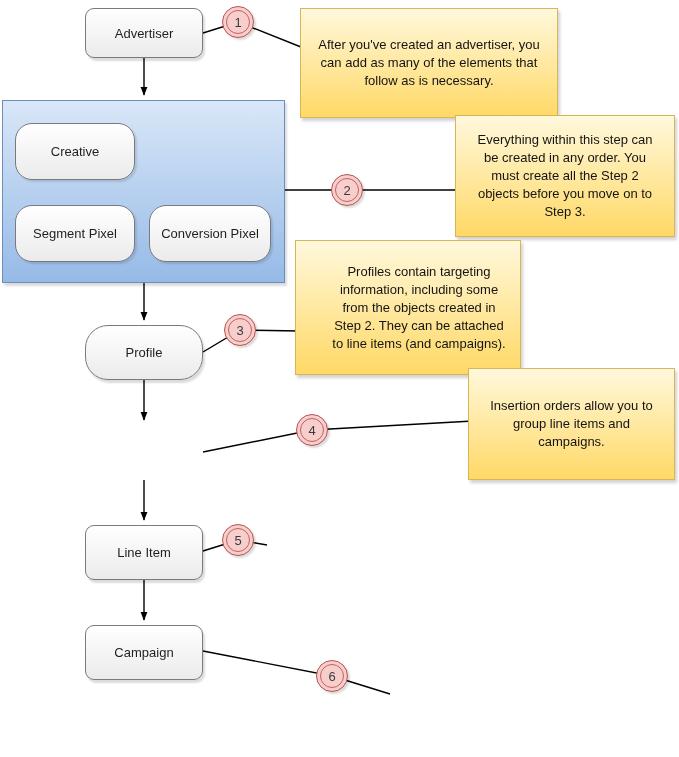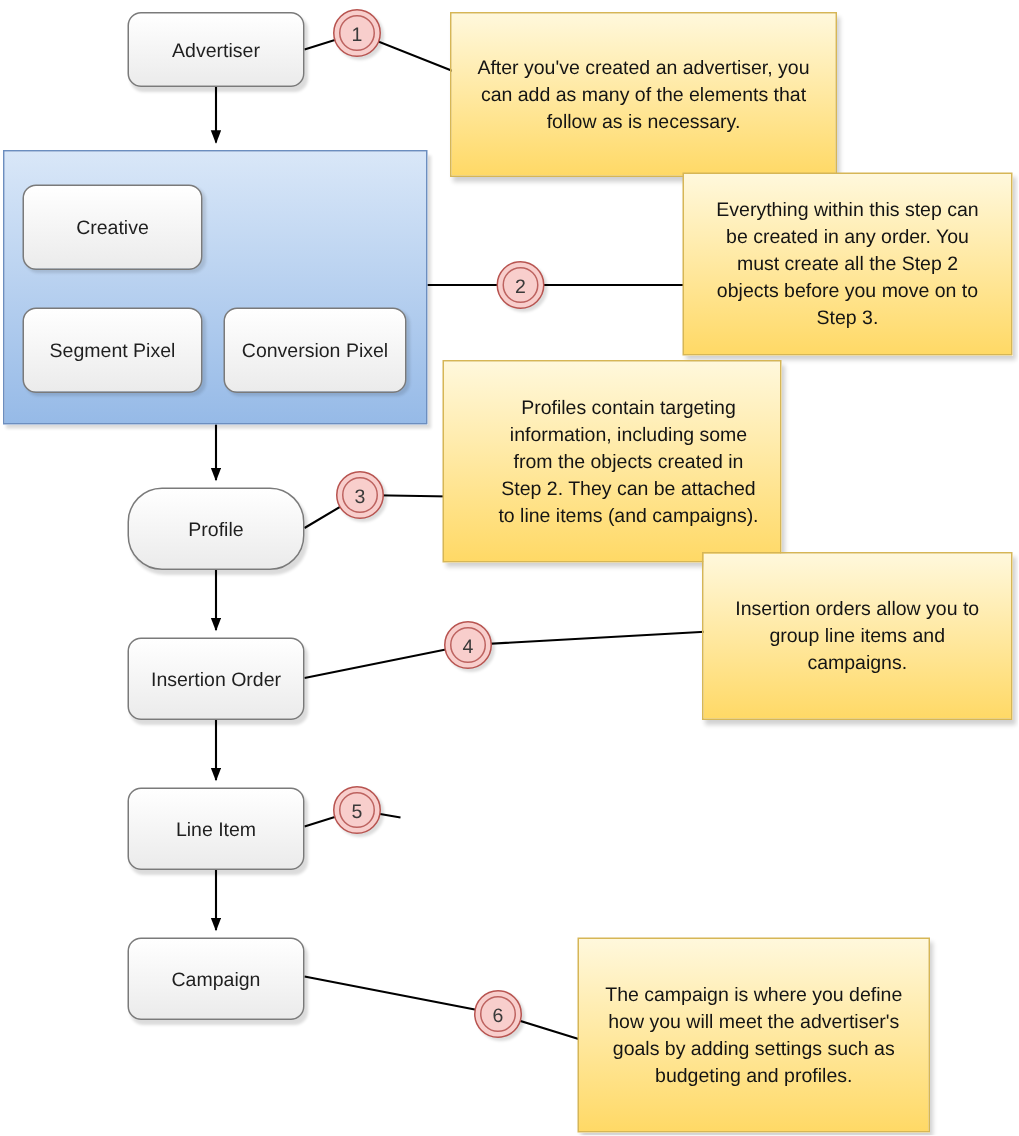--- a/index.html
+++ b/index.html
@@ -41,21 +41,21 @@
   .n-campaign         { left: 85px;  top: 625px; width: 118px; height: 55px; }
 
   .group {
     position: absolute;
     left: 2px; top: 100px;
     width: 283px; height: 183px;
     background: linear-gradient(#d9e7f8, #96bae7);
     border: 1px solid #6c8ebf;
     box-shadow: 2px 3px 2px rgba(0,0,0,0.14);
   }
-  .group .node { box-shadow: 2px 2px 2px rgba(0,0,0,0.12); }
+  .group .node { box-shadow: 2px 2px 2px rgba(0,0,0,0.12); border-radius: 17px; }
   .n-creative         { left: 12px;  top: 22px;  width: 120px; height: 57px; }
   .n-domain-list      { left: 146px; top: 22px;  width: 122px; height: 57px; }
   .n-segment-pixel    { left: 12px;  top: 104px; width: 120px; height: 57px; }
   .n-conversion-pixel { left: 146px; top: 104px; width: 122px; height: 57px; }
 
   .note {
     position: absolute;
     background: linear-gradient(#fff8dc, #ffd966);
     border: 1px solid #d6b656;
     box-shadow: 2px 3px 3px rgba(0,0,0,0.18);
@@ -138,45 +138,39 @@
   </div>
   <div class="note note-2">
     <span>Everything within this step can be created in any order. You must create all the Step 2 objects before you move on to Step 3.</span>
   </div>
   <div class="note note-3">
     <span>Profiles contain targeting information, including some from the objects created in Step 2. They can be attached to line items (and campaigns).</span>
   </div>
   <div class="note note-4">
     <span>Insertion orders allow you to group line items and campaigns.</span>
   </div>
-  <div class="note note-6">
-    <span>The campaign is where you define how you will meet the advertiser's goals by adding settings such as budgeting and profiles.</span>
-  </div>
 
   <div class="node n-advertiser">
     <span>Advertiser</span>
   </div>
 
   <div class="group">
     <div class="node n-creative">
       <span>Creative</span>
     </div>
     <div class="node n-conversion-pixel">
       <span>Conversion Pixel</span>
     </div>
     <div class="node n-segment-pixel">
       <span>Segment Pixel</span>
     </div>
   </div>
 
   <div class="node n-profile">
     <span>Profile</span>
-  </div>
-  <div class="node n-insertion-order">
-    <span>Insertion Order</span>
   </div>
   <div class="node n-campaign">
     <span>Campaign</span>
   </div>
   <div class="node n-line-item">
     <span>Line Item</span>
   </div>
 
   <div class="badge badge-1">
     <span>1</span>

